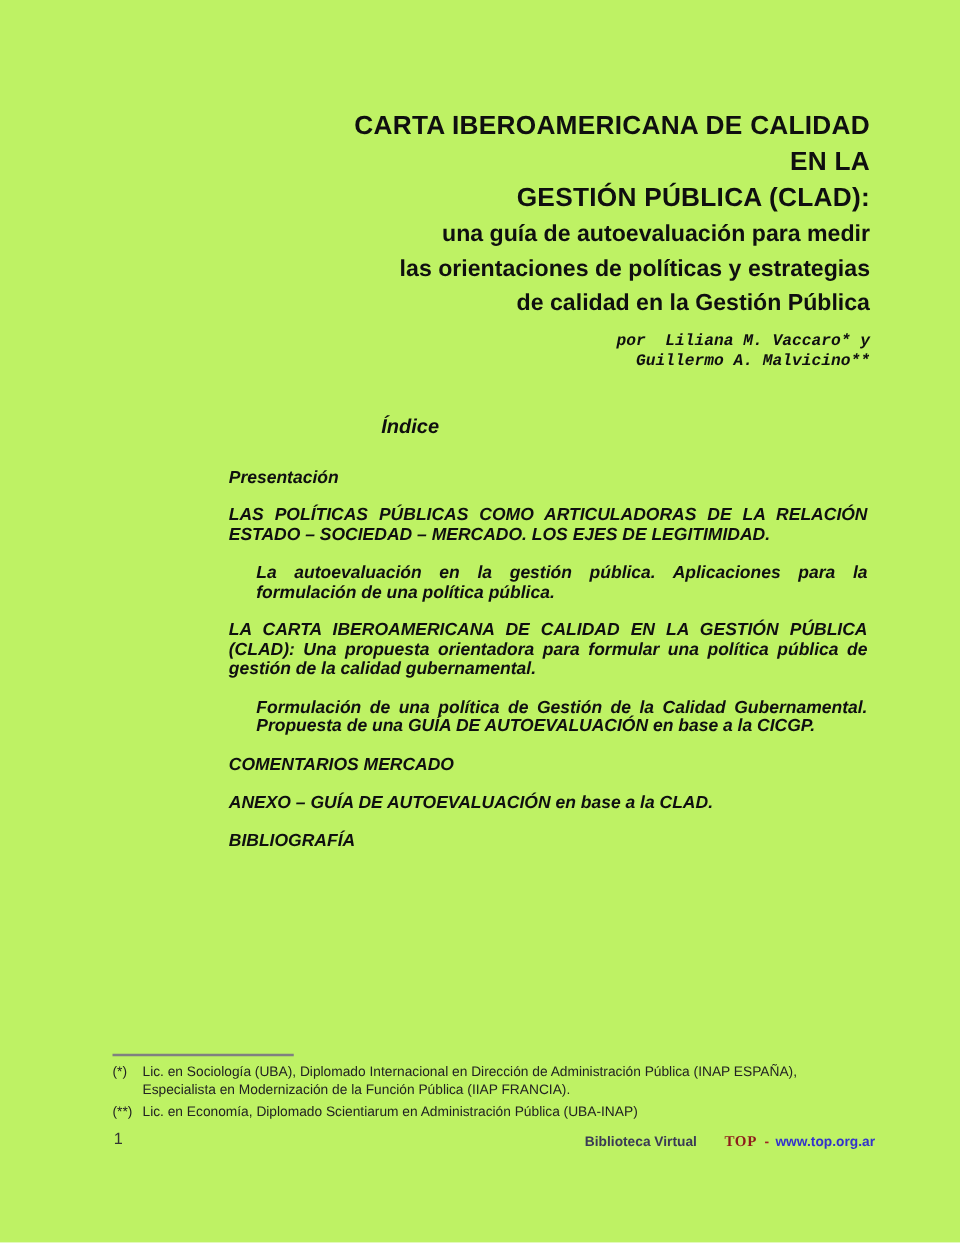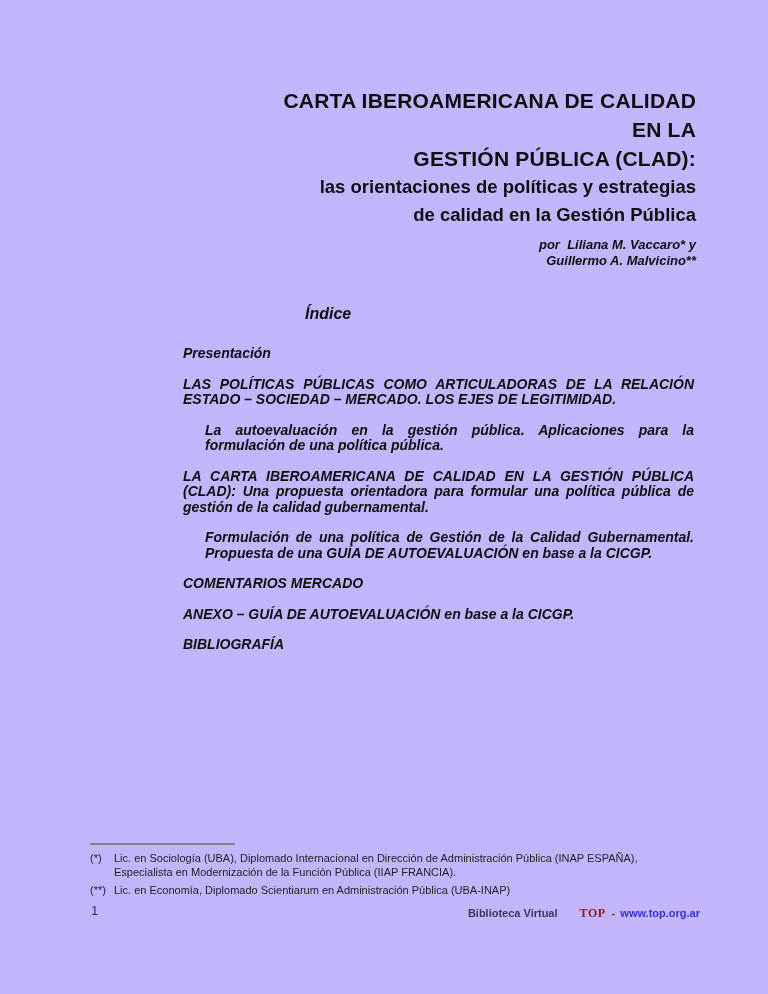--- a/index.html
+++ b/index.html
@@ -4,21 +4,21 @@
 <style>
   html, body {
     margin: 0;
     padding: 0;
     background: #ffffff;
   }
   .page {
     position: relative;
     width: 768px;
     height: 994px;
-    background: #c4b5fd;
+    background: #bef264;
     overflow: hidden;
     font-family: "Liberation Sans", sans-serif;
     color: #0f0f0f;
   }
 
   
   .title-block {
     padding-top: 86px;
     padding-right: 72px;
     text-align: right;
@@ -39,20 +39,21 @@
 
   
   .byline {
     margin-top: 9px;
     padding-right: 72px;
     text-align: right;
     font-size: 13px;
     line-height: 16px;
     font-weight: 700;
     font-style: italic;
+    font-family: Liberation Mono, monospace;
   }
 
   
   .indice-heading {
     margin: 36px 0 0 305px;
     font-size: 16px;
     line-height: 18px;
     font-weight: 700;
     font-style: italic;
   }
@@ -132,40 +133,41 @@
 
 <div class="page">
 
   <header class="title-block">
     <h1 style="margin:0; font-size:inherit; font-weight:inherit;">
       <span class="title-line">CARTA IBEROAMERICANA DE CALIDAD</span>
       <span class="title-line">EN LA</span>
       <span class="title-line">GESTIÓN PÚBLICA (CLAD):</span>
     </h1>
     <h2 style="margin:0; font-size:inherit; font-weight:inherit;">
+      <span class="subtitle-line">una guía de autoevaluación para medir</span>
       <span class="subtitle-line">las orientaciones de políticas y estrategias</span>
       <span class="subtitle-line">de calidad en la Gestión Pública</span>
     </h2>
   </header>
 
   <div class="byline">
     <div>por&nbsp; Liliana M. Vaccaro* y</div>
     <div>Guillermo A. Malvicino**</div>
   </div>
 
   <h3 class="indice-heading">Índice</h3>
 
   <div class="index">
     <p class="entry">Presentación</p>
     <p class="entry">LAS POLÍTICAS PÚBLICAS COMO ARTICULADORAS DE LA RELACIÓN ESTADO – SOCIEDAD – MERCADO. LOS EJES DE LEGITIMIDAD.</p>
     <p class="entry sub">La autoevaluación en la gestión pública. Aplicaciones para la formulación de una política pública.</p>
     <p class="entry">LA CARTA IBEROAMERICANA DE CALIDAD EN LA GESTIÓN PÚBLICA (CLAD): Una propuesta orientadora para formular una política pública de gestión de la calidad gubernamental.</p>
     <p class="entry sub">Formulación de una política de Gestión de la Calidad Gubernamental. Propuesta de una GUÍA DE AUTOEVALUACIÓN en base a la CICGP.</p>
     <p class="entry">COMENTARIOS MERCADO</p>
-    <p class="entry">ANEXO – GUÍA DE AUTOEVALUACIÓN en base a la CICGP.</p>
+    <p class="entry">ANEXO – GUÍA DE AUTOEVALUACIÓN en base a la CLAD.</p>
     <p class="entry">BIBLIOGRAFÍA</p>
   </div>
 
   <div class="footnotes">
     <div class="fn-rule"></div>
     <div class="footnote">
       <span class="fn-marker">(*)</span>
       <span class="fn-text">Lic. en Sociología (UBA), Diplomado Internacional en Dirección de Administración Pública (INAP ESPAÑA), Especialista en Modernización de la Función Pública (IIAP FRANCIA).</span>
     </div>
     <div class="footnote">

